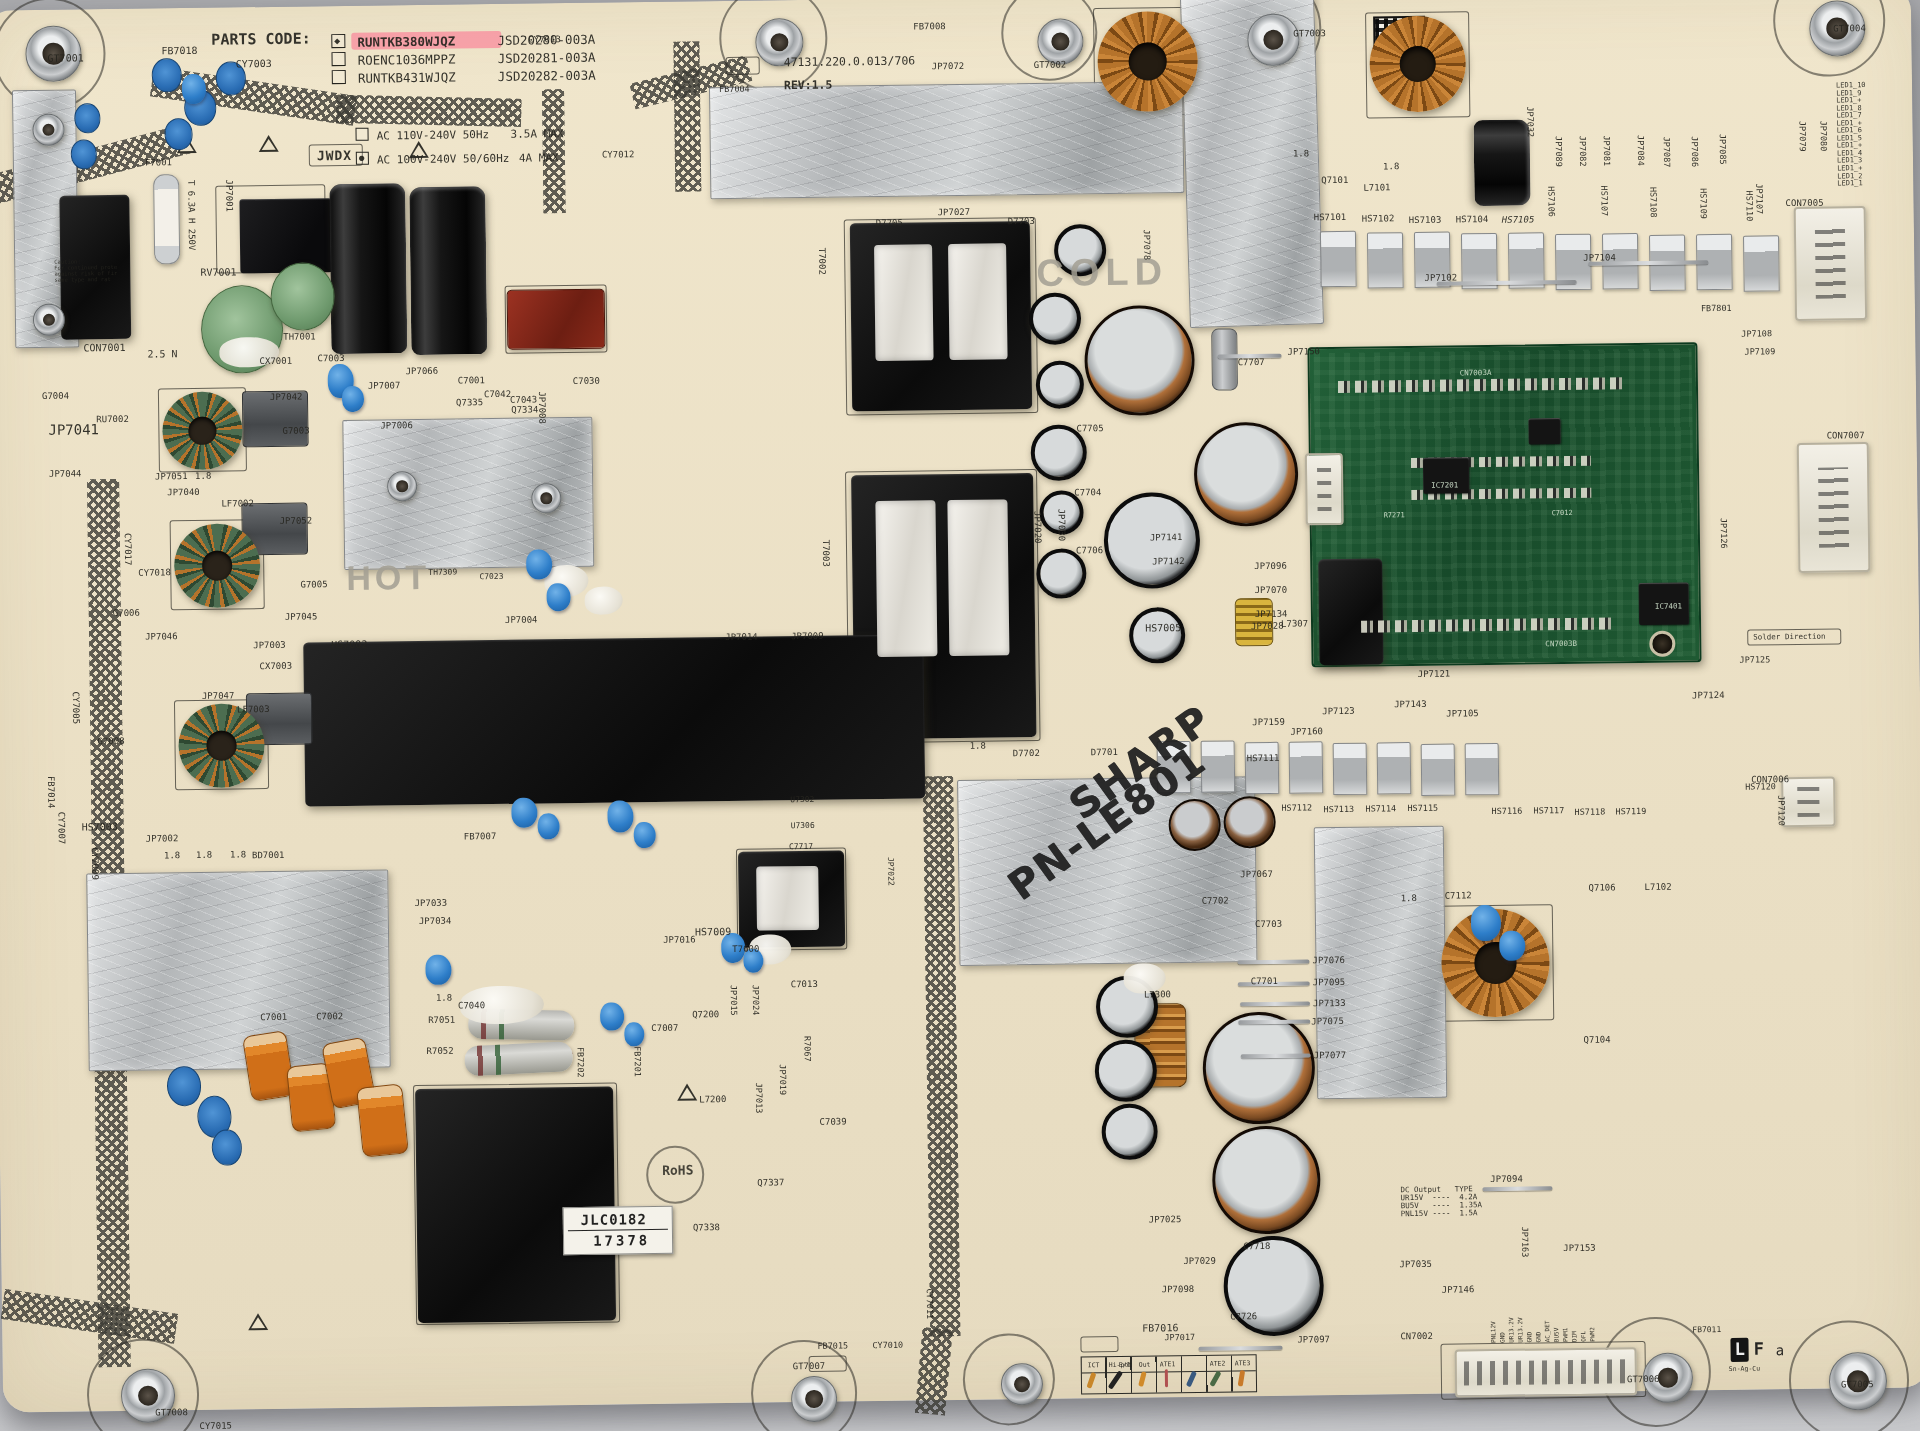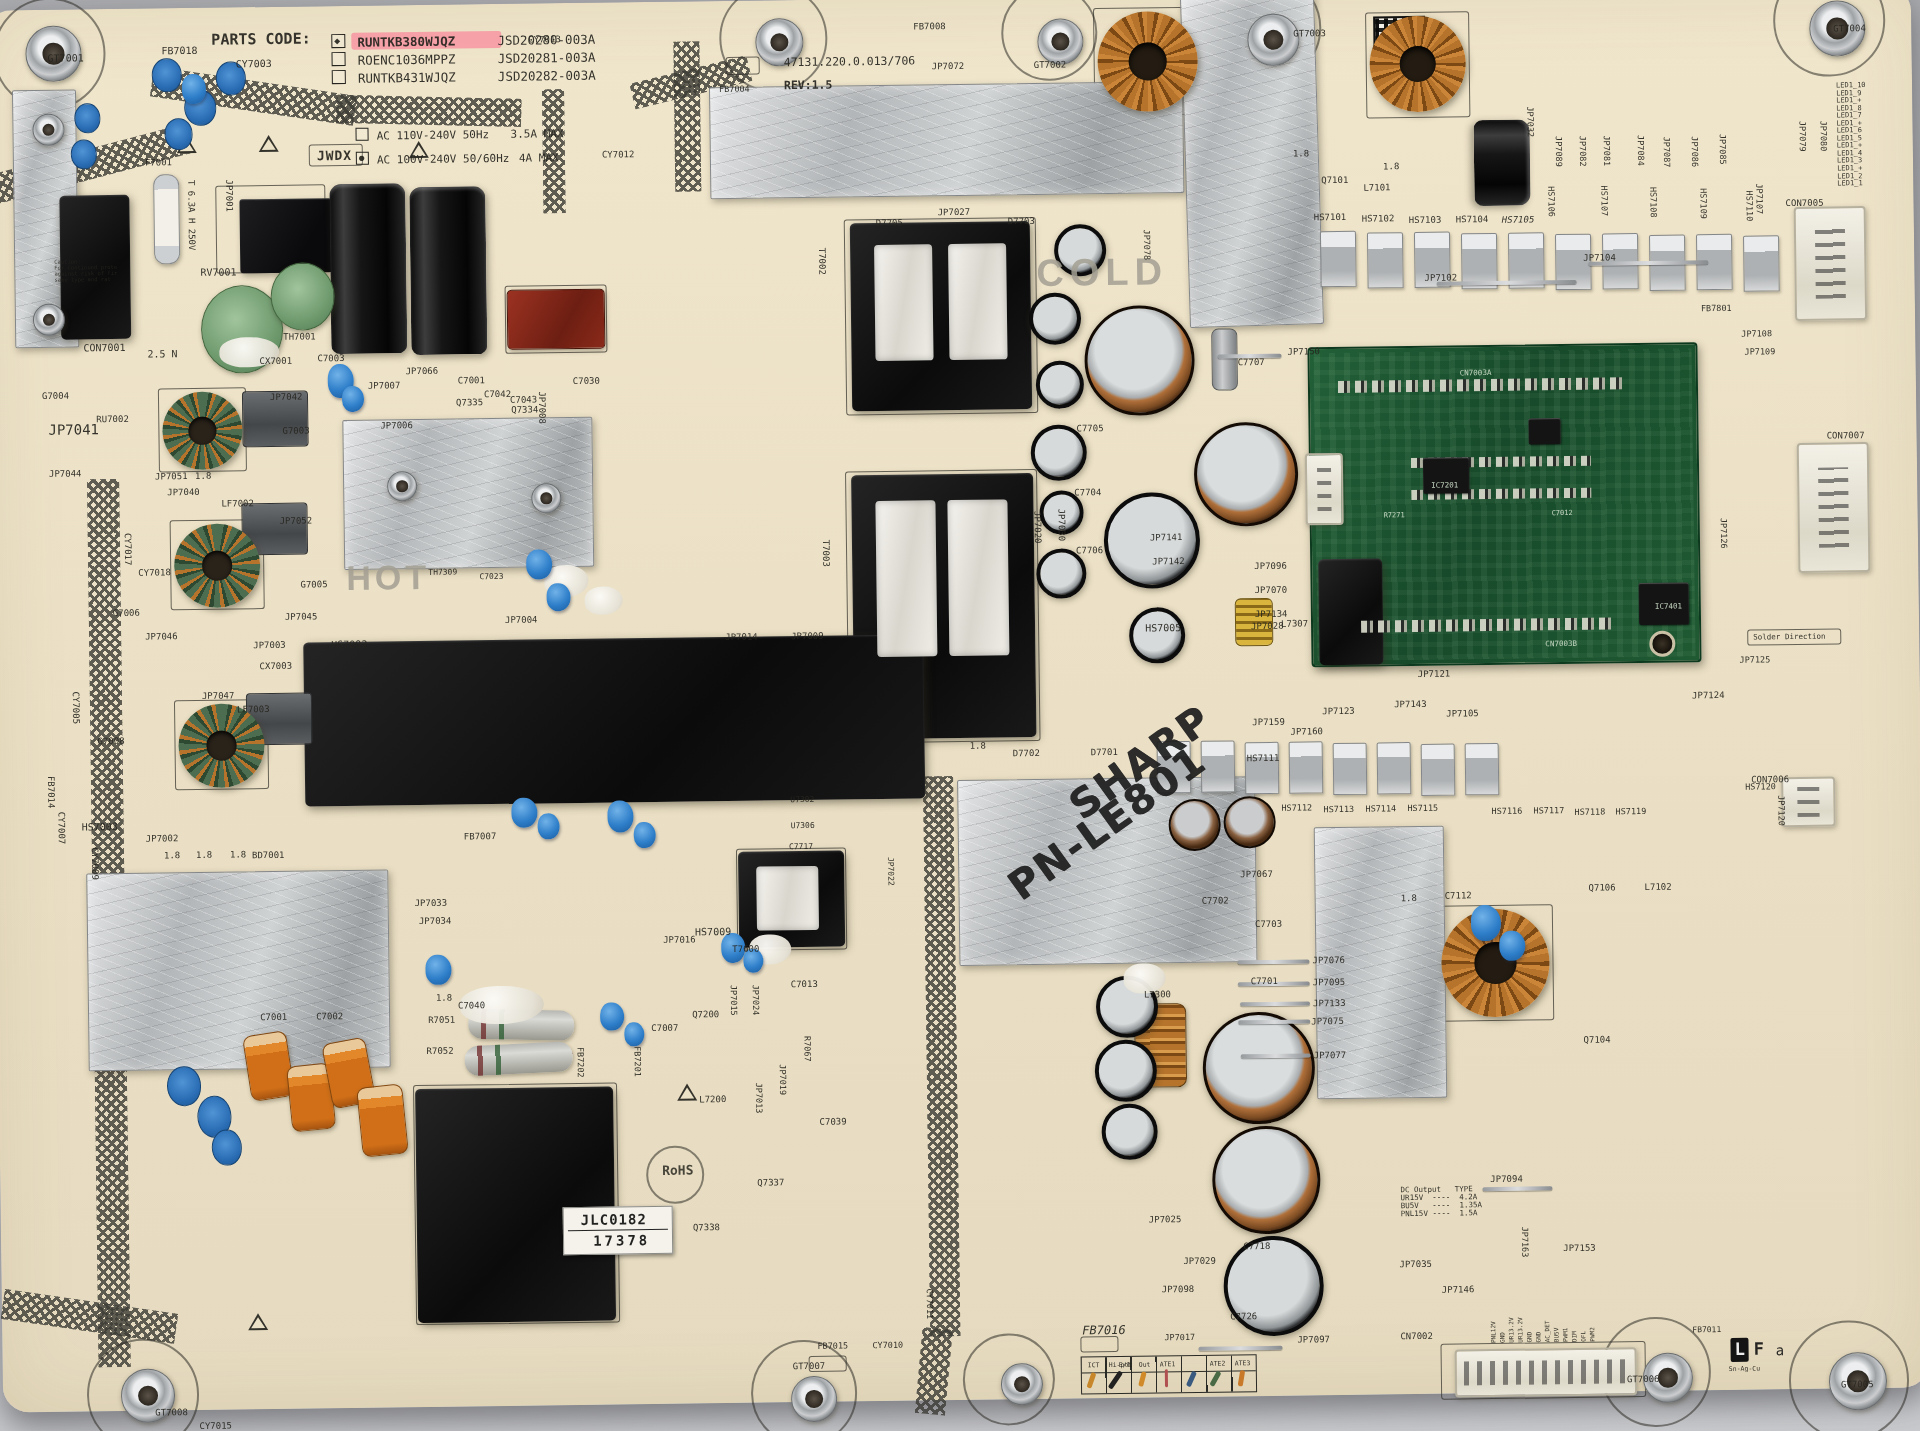--- a/index.html
+++ b/index.html
@@ -559,21 +559,21 @@
         <span class="sl" style="left: 580px; top: 1210px; font-size: 14px; color: rgb(17, 17, 17); font-weight: 700; letter-spacing: 1px;">JLC0182</span>
         <span class="sl" style="left: 592px; top: 1231px; font-size: 14px; color: rgb(17, 17, 17); font-weight: 700; letter-spacing: 3px;">17378</span>
         <span class="sl" style="left: 262px; top: 1006px; font-size: 9px;">C7001</span>
         <span class="sl" style="left: 318px; top: 1006px; font-size: 9px;">C7002</span>
         <span class="sl" style="left: 152px; top: 1400px; font-size: 9px;">GT7008</span>
         <span class="sl" style="left: 196px; top: 1414px; font-size: 9px;">CY7015</span>
         <span class="sl" style="left: 815px; top: 1342px; font-size: 8.5px;">FB7015</span>
         <span class="sl" style="left: 870px; top: 1342px; font-size: 8.5px;">CY7010</span>
         <span class="sl" style="left: 932px; top: 1290px; transform: rotate(90deg); font-size: 8.5px;">CY7011</span>
         <span class="sl" style="left: 790px; top: 1362px; font-size: 9px;">GT7007</span>
-        <span class="sl" style="left: 1080px; top: 1328px; font-size: 12px; font-style: italic;">FB7016</span>
+        <span class="sl" style="left: 1140px; top: 1328px; font-size: 10px;">FB7016</span>
         <span class="sl" style="left: 1162px; top: 1338px; font-size: 8.5px;">JP7017</span>
         <span class="sl" style="left: 1085px; top: 1366px; font-size: 6.5px;">ICT</span>
         <span class="sl" style="left: 1106px; top: 1366px; font-size: 6.5px;">Hi-pot</span>
         <span class="sl" style="left: 1136px; top: 1366px; font-size: 6.5px;">Out</span>
         <span class="sl" style="left: 1157px; top: 1366px; font-size: 6.5px;">ATE1</span>
         <span class="sl" style="left: 1116px; top: 1366px; font-size: 6.5px;">E/1</span>
         <span class="sl" style="left: 1207px; top: 1366px; font-size: 6.5px;">ATE2</span>
         <span class="sl" style="left: 1232px; top: 1366px; font-size: 6.5px;">ATE3</span>
         <span class="sl" style="left: 1148px; top: 1220px; font-size: 9px;">JP7025</span>
         <span class="sl" style="left: 1182px; top: 1262px; font-size: 9px;">JP7029</span>

